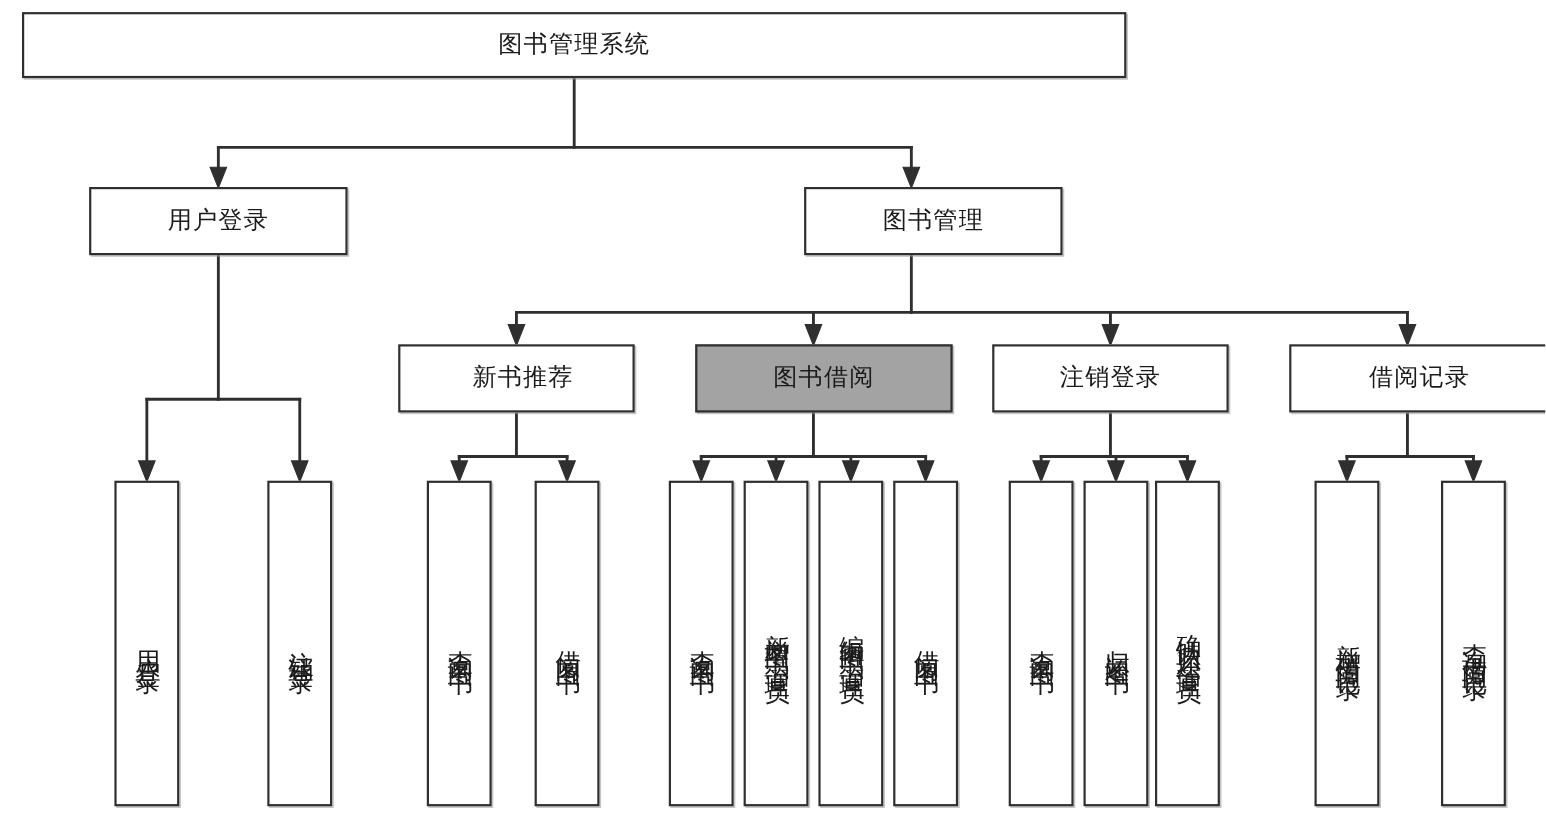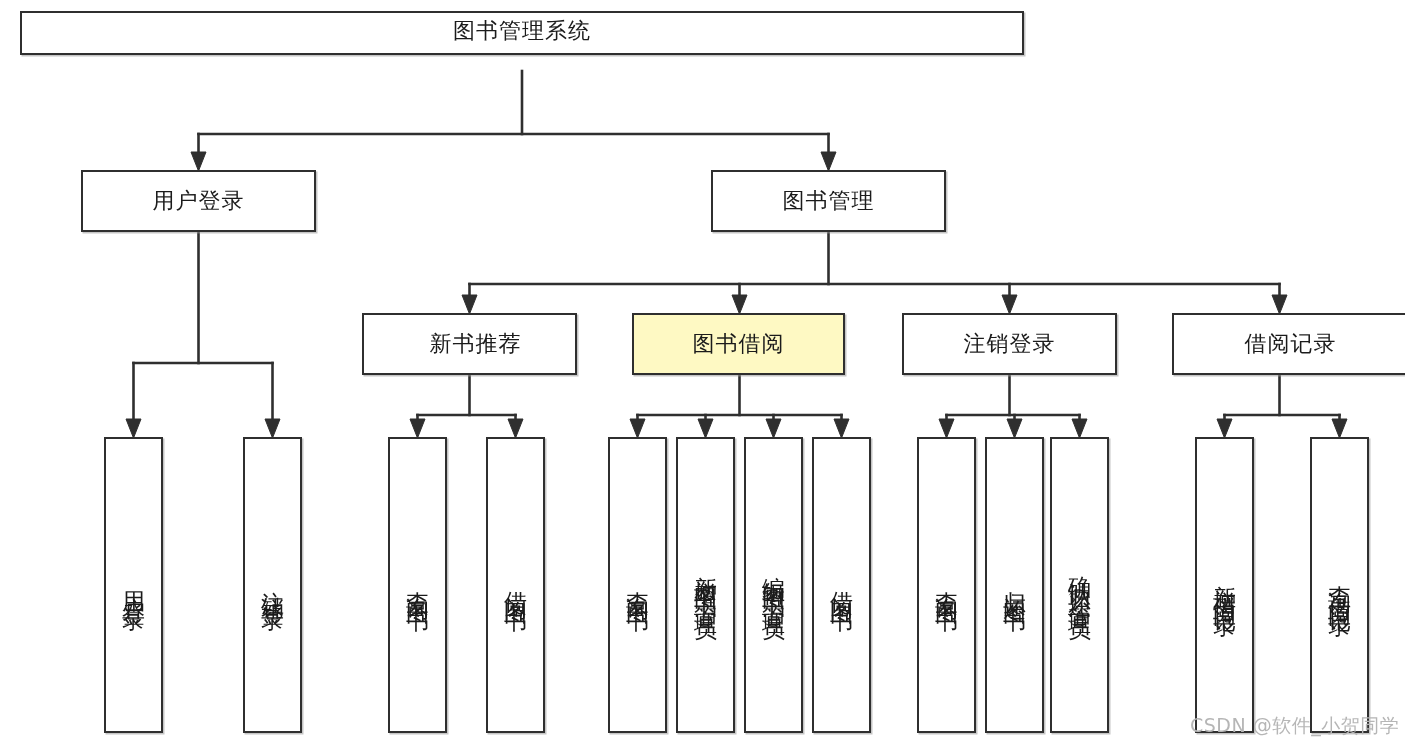--- a/index.html
+++ b/index.html
@@ -113,33 +113,33 @@
       <line x1="1079.5" y1="415" x2="1079.5" y2="420" stroke="#2f2f2f" stroke-width="2.6" stroke-linecap="square"></line>
       <path d="M 1072 419 L 1087 419 L 1079.5 438 Z" fill="#2f2f2f" stroke="#2f2f2f" stroke-width="1"></path>
       <line x1="1279.5" y1="375" x2="1279.5" y2="415" stroke="#2f2f2f" stroke-width="2.6" stroke-linecap="square"></line>
       <line x1="1224.5" y1="415" x2="1339.5" y2="415" stroke="#2f2f2f" stroke-width="2.6" stroke-linecap="square"></line>
       <line x1="1224.5" y1="415" x2="1224.5" y2="420" stroke="#2f2f2f" stroke-width="2.6" stroke-linecap="square"></line>
       <path d="M 1217 419 L 1232 419 L 1224.5 438 Z" fill="#2f2f2f" stroke="#2f2f2f" stroke-width="1"></path>
       <line x1="1339.5" y1="415" x2="1339.5" y2="420" stroke="#2f2f2f" stroke-width="2.6" stroke-linecap="square"></line>
       <path d="M 1332 419 L 1347 419 L 1339.5 438 Z" fill="#2f2f2f" stroke="#2f2f2f" stroke-width="1"></path>
     </svg>
   <div id="node-layer">
-      <div class="node-box" style="left: 20px; top: 11px; width: 1004px; height: 44px; border-color: rgb(47, 47, 47); background: rgb(255, 255, 255); font-family: Liberation Mono, monospace;">
+      <div class="node-box" style="left: 20px; top: 11px; width: 1004px; height: 60px; border-color: rgb(47, 47, 47); background: rgb(255, 255, 255);">
         <span class="node-label" style="color: rgb(27, 27, 27);">图书管理系统</span>
       </div>
       <div class="node-box" style="left: 81px; top: 170px; width: 235px; height: 62px; border-color: rgb(47, 47, 47); background: rgb(255, 255, 255);">
         <span class="node-label" style="color: rgb(27, 27, 27);">用户登录</span>
       </div>
-      <div class="node-box" style="left: 711px; top: 170px; width: 235px; height: 62px; border-color: rgb(47, 47, 47); background: rgb(255, 255, 255);">
+      <div class="node-box" style="left: 731px; top: 170px; width: 235px; height: 62px; border-color: rgb(47, 47, 47); background: rgb(255, 255, 255);">
         <span class="node-label" style="color: rgb(27, 27, 27);">图书管理</span>
       </div>
       <div class="node-box" style="left: 362px; top: 313px; width: 215px; height: 62px; border-color: rgb(47, 47, 47); background: rgb(255, 255, 255); padding-left: 12px;">
         <span class="node-label" style="color: rgb(27, 27, 27);">新书推荐</span>
       </div>
-      <div class="node-box" style="left: 632px; top: 313px; width: 213px; height: 62px; border-color: rgb(47, 47, 47); background: #fef9c3; align-items: center;">
+      <div class="node-box" style="left: 632px; top: 313px; width: 234px; height: 62px; border-color: rgb(47, 47, 47); background: #a3a3a3; align-items: center;">
         <span class="node-label" style="color: rgb(27, 27, 27);">图书借阅</span>
       </div>
       <div class="node-box" style="left: 902px; top: 313px; width: 215px; height: 62px; border-color: rgb(47, 47, 47); background: rgb(255, 255, 255);">
         <span class="node-label" style="color: rgb(27, 27, 27);">注销登录</span>
       </div>
       <div class="node-box" style="left: 1172px; top: 313px; width: 237px; height: 62px; border-color: rgb(47, 47, 47); background: rgb(255, 255, 255);">
         <span class="node-label" style="color: rgb(27, 27, 27);">借阅记录</span>
       </div>
       <div class="node-box vertical" style="left: 104px; top: 437px; width: 59px; height: 296px; border-color: rgb(47, 47, 47); background: rgb(255, 255, 255);">
         <span class="node-label" style="color: rgb(27, 27, 27);">用户登录</span>
@@ -174,14 +174,13 @@
       <div class="node-box vertical" style="left: 1050px; top: 437px; width: 59px; height: 296px; border-color: rgb(47, 47, 47); background: rgb(255, 255, 255);">
         <span class="node-label" style="color: rgb(27, 27, 27);">确认归还（管理员）</span>
       </div>
       <div class="node-box vertical" style="left: 1195px; top: 437px; width: 59px; height: 296px; border-color: rgb(47, 47, 47); background: rgb(255, 255, 255);">
         <span class="node-label" style="color: rgb(27, 27, 27);">新增借阅记录</span>
       </div>
       <div class="node-box vertical" style="left: 1310px; top: 437px; width: 59px; height: 296px; border-color: rgb(47, 47, 47); background: rgb(255, 255, 255);">
         <span class="node-label" style="color: rgb(27, 27, 27);">查询借阅记录</span>
       </div>
     </div>
-  <div class="watermark" style="left: 1190px; top: 713px; color: rgb(182, 182, 182);">CSDN @软件_小贺同学</div>
 </div>
 
 </body></html>

